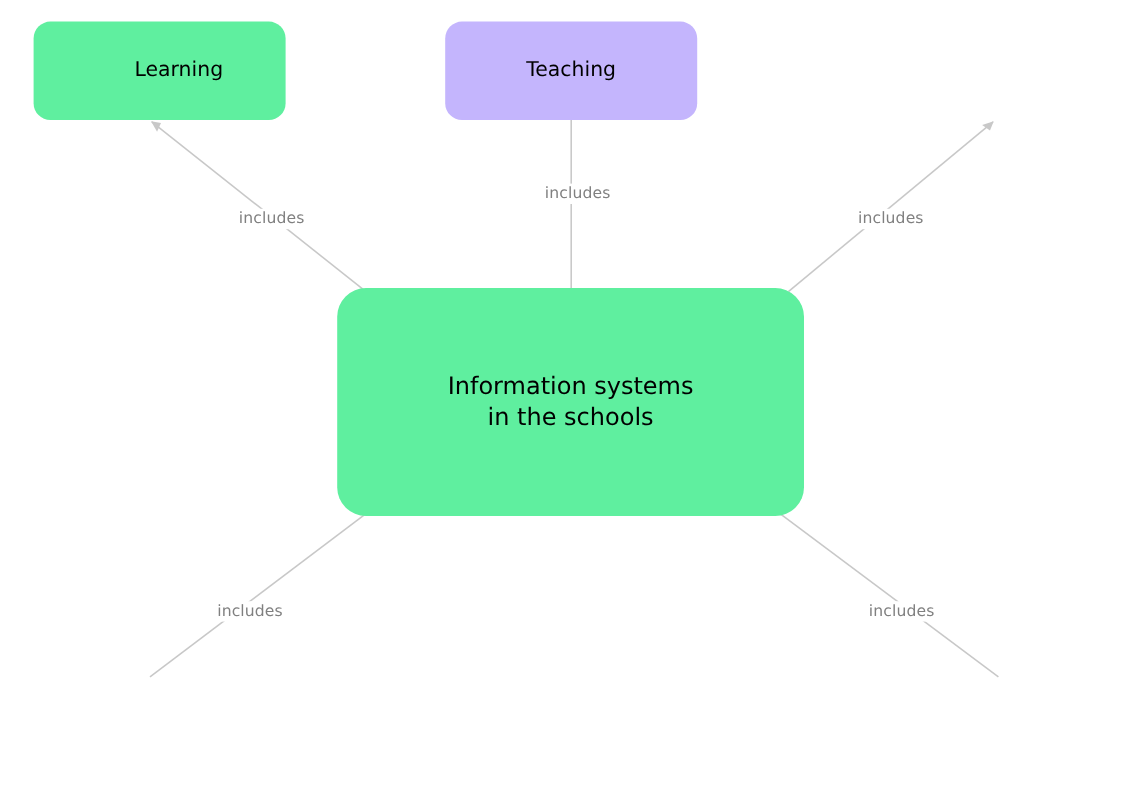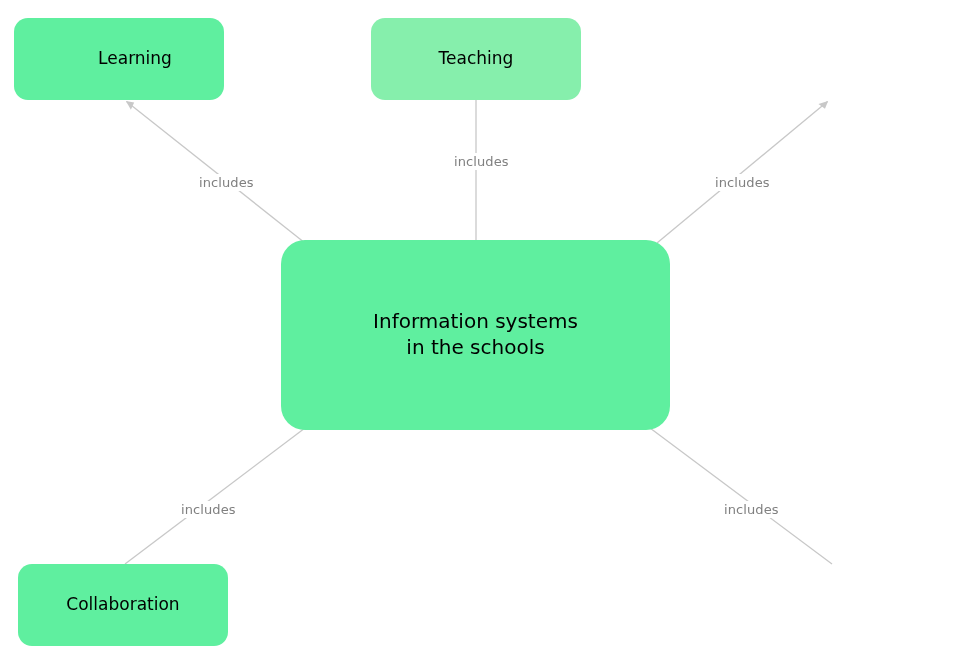--- a/index.html
+++ b/index.html
@@ -59,21 +59,21 @@
     position: absolute;
     color: #808080;
     font-size: 13px;
     letter-spacing: 0.1px;
     background: #ffffff;
     padding: 1px 3px;
     white-space: nowrap;
     z-index: 3;
   }
   
-  #node-learning      { left: 14px;  top: 18px; padding-left: 32px;  }
+  #node-learning      { left: 28px;  top: 18px; padding-left: 32px;  }
   #node-teaching      { left: 371px; top: 18px;  }
   #node-management    { left: 727px; top: 18px;  }
   #node-central       { left: 281px; top: 240px; }
   #node-collaboration { left: 18px;  top: 564px; }
   #node-communication { left: 727px; top: 564px; }
   
   #edge-label-learning      { left: 196px; top: 174px; }
   #edge-label-teaching      { left: 451px; top: 153px; }
   #edge-label-management    { left: 712px; top: 174px; }
   #edge-label-collaboration { left: 178px; top: 501px; }
@@ -99,33 +99,30 @@
 
     <line x1="305" y1="428" x2="125" y2="564" stroke="#C8C8C8" stroke-width="1.3"></line>
 
     <line x1="650" y1="428" x2="832" y2="564" stroke="#C8C8C8" stroke-width="1.3"></line>
   </svg>
 
   <div class="node leaf" id="node-learning" style="background: rgb(95, 239, 159); color: rgb(0, 0, 0);">
     <span class="label-text">Learning</span>
   </div>
 
-  <div class="node leaf" id="node-teaching" style="background: #86efac; color: rgb(0, 0, 0);">
+  <div class="node leaf" id="node-teaching" style="background: #c4b5fd; color: rgb(0, 0, 0);">
     <span class="label-text">Teaching</span>
   </div>
 
 
   <div class="node central" id="node-central" style="background: rgb(95, 239, 159); color: rgb(0, 0, 0);">
     <span class="label-text">Information systems
 in the schools</span>
   </div>
 
-  <div class="node leaf" id="node-collaboration" style="background: rgb(95, 239, 159); color: rgb(0, 0, 0);">
-    <span class="label-text">Collaboration</span>
-  </div>
 
 
   <div class="edge-label" id="edge-label-learning" style="color: rgb(128, 128, 128);">includes</div>
 
   <div class="edge-label" id="edge-label-teaching" style="color: rgb(128, 128, 128);">includes</div>
 
   <div class="edge-label" id="edge-label-management" style="color: rgb(128, 128, 128);">includes</div>
 
   <div class="edge-label" id="edge-label-collaboration" style="color: rgb(128, 128, 128);">includes</div>
 

